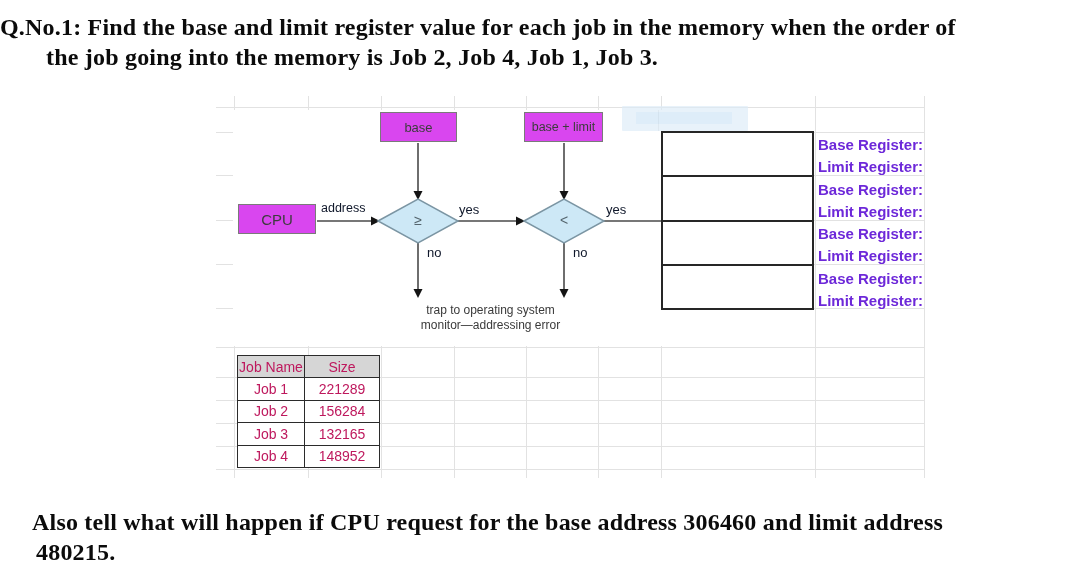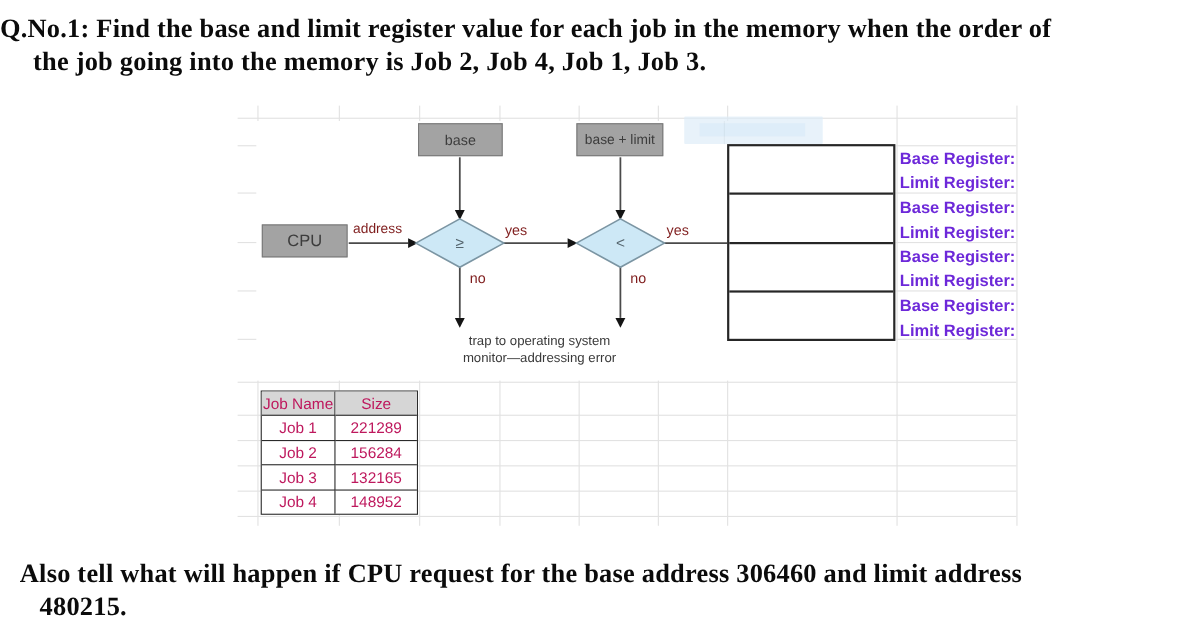--- a/index.html
+++ b/index.html
@@ -10,25 +10,25 @@
          font-size:24px;color:#0b0b0b;white-space:nowrap;letter-spacing:.2px;}
   
   .gl-v{position:absolute;width:1px;background:#e2e2e2;}
   .gl-h{position:absolute;height:1px;background:#e2e2e2;}
   
   .flowbg{position:absolute;left:233px;top:110px;width:581px;height:236px;background:#ffffff;}
   .wmark{position:absolute;left:622px;top:106px;width:126px;height:25px;
          background:#ddecf8;opacity:.65;border-radius:1px;}
   .wmark-inner{position:absolute;left:14px;top:6px;width:96px;height:12px;background:#c9e2f5;opacity:.8;}
   
-  .fbox{position:absolute;background:#a3a3a3;border:1.5px solid #7a7a7a;
+  .fbox{position:absolute;background:#d946ef;border:1.5px solid #7a7a7a;
         display:flex;align-items:center;justify-content:center;
         color:#3c3c3c;box-sizing:border-box;}
   
-  .flbl{position:absolute;font-size:13px;color:#7f1d1d;white-space:nowrap;}
+  .flbl{position:absolute;font-size:13px;color:#0f172a;white-space:nowrap;}
   .dsym{position:absolute;width:28px;text-align:center;font-size:14px;color:#55656e;}
   .trap{position:absolute;left:398px;top:303px;width:185px;text-align:center;
         font-size:12px;line-height:14.5px;color:#3a3a3a;}
   
   .membox{position:absolute;left:661px;top:131px;width:153px;height:179px;
           border:2px solid #262626;background:#fff;box-sizing:border-box;
           display:flex;flex-direction:column;}
   .memcell{flex:1;}
   .memcell.divided{border-bottom:2px solid #262626;}
   
@@ -45,21 +45,21 @@
   .jrow:last-child .jcell{border-bottom:none;}
   .jrow.hdr .jcell{background:#d6d6d6;}
   svg{position:absolute;left:0;top:0;pointer-events:none;}
 </style>
 </head>
 <body>
 
 <div id="canvas">
 
   <div class="qtext" style="left:0px;top:14px;">Q.No.1: Find the base and limit register value for each job in the memory when the order of</div>
-  <div class="qtext" style="left:30px;top:44px;">the job going into the memory is Job 2, Job 4, Job 1, Job 3.</div>
+  <div class="qtext" style="left:46px;top:44px;">the job going into the memory is Job 2, Job 4, Job 1, Job 3.</div>
 
   <div>
     <div class="gl-v" style="left:234px;top:96px;height:382px;"></div>
     <div class="gl-v" style="left:308px;top:96px;height:382px;"></div>
     <div class="gl-v" style="left:381px;top:96px;height:382px;"></div>
     <div class="gl-v" style="left:454px;top:96px;height:382px;"></div>
     <div class="gl-v" style="left:526px;top:96px;height:382px;"></div>
     <div class="gl-v" style="left:598px;top:96px;height:382px;"></div>
     <div class="gl-v" style="left:661px;top:96px;height:382px;"></div>
     <div class="gl-v" style="left:815px;top:96px;height:382px;"></div>
@@ -164,16 +164,16 @@
     <div class="jrow">
       <div class="jcell">Job 3</div>
       <div class="jcell c2">132165</div>
     </div>
     <div class="jrow">
       <div class="jcell">Job 4</div>
       <div class="jcell c2">148952</div>
     </div>
   </div>
 
-  <div class="qtext" style="left:4px;top:509px;padding-left:14px;">Also tell what will happen if CPU request for the base address 306460 and limit address</div>
+  <div class="qtext" style="left:18px;top:509px;padding-left:14px;">Also tell what will happen if CPU request for the base address 306460 and limit address</div>
   <div class="qtext" style="left:36px;top:539px;">480215.</div>
 
 </div>
 
 </body></html>

